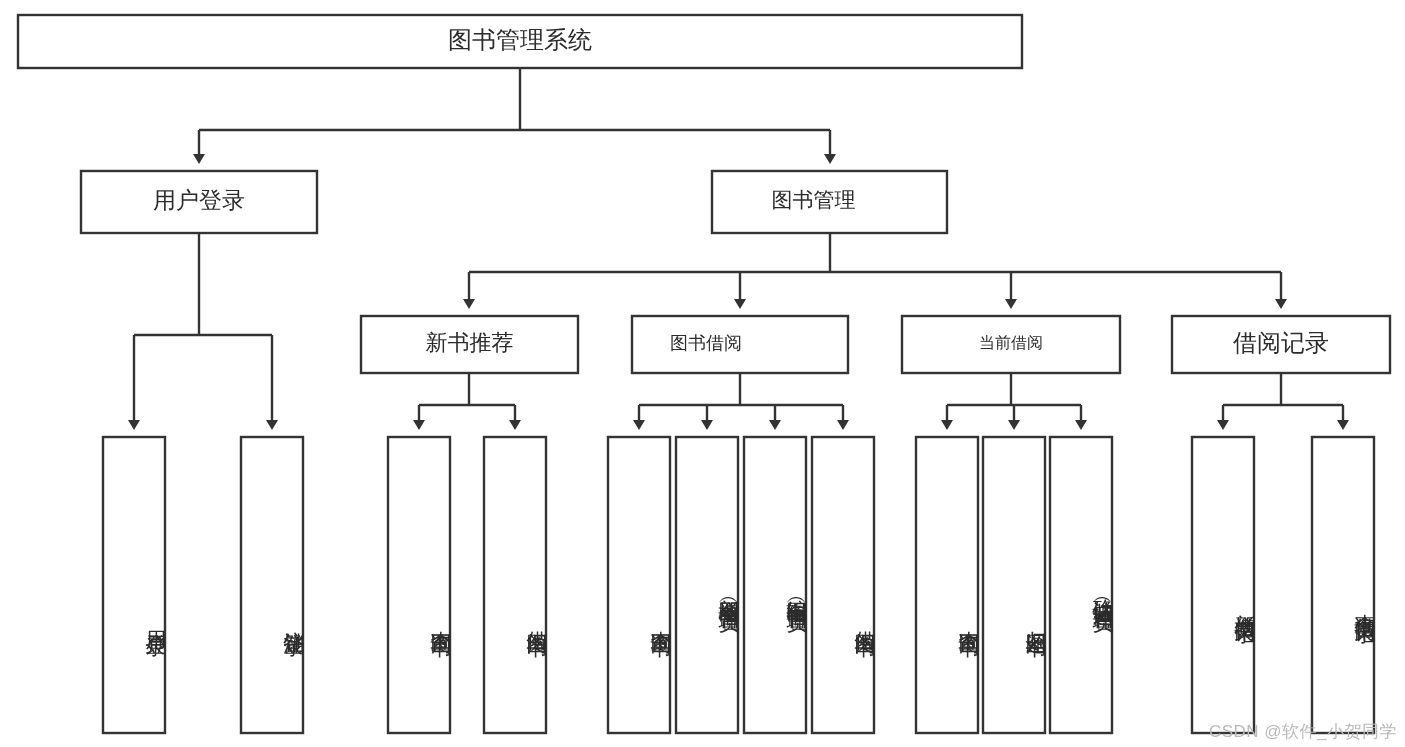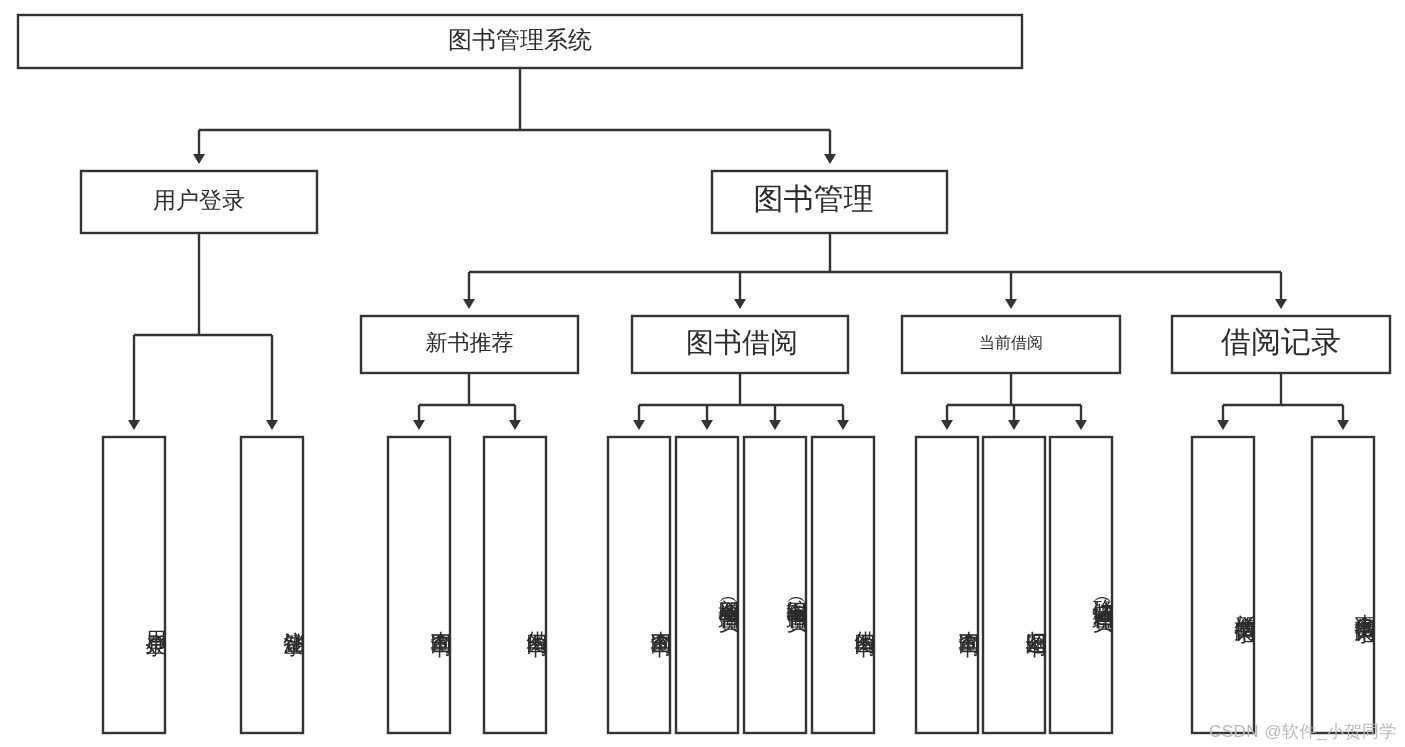--- a/index.html
+++ b/index.html
@@ -146,26 +146,26 @@
 
     <path class="conn" d="M1281,373 L1281,405"></path>
     <path class="conn" d="M1223,405 L1343,405"></path>
     <path class="conn" marker-end="url(#arrowhead)" d="M1223,405 L1223,422"></path>
     <path class="conn" marker-end="url(#arrowhead)" d="M1343,405 L1343,422"></path>
   </svg>
 
   <div class="node-label" style="left:18px; top:15px; width:1004px; height:53px; font-size:24px;">图书管理系统</div>
 
   <div class="node-label" style="left:81px; top:171px; width:236px; height:62px; font-size:23px;">用户登录</div>
-  <div class="node-label" style="left:712px; top:171px; width:203px; height:62px; font-size:30px;">图书管理</div>
+  <div class="node-label" style="left:712px; top:171px; width:203px; height:62px; font-size:21px;">图书管理</div>
 
   <div class="node-label" style="left:361px; top:316px; width:217px; height:57px; font-size:22px;">新书推荐</div>
-  <div class="node-label" style="left:640px; top:316px; width:204px; height:57px; font-size:28px;">图书借阅</div>
+  <div class="node-label" style="left:604px; top:316px; width:204px; height:57px; font-size:18px;">图书借阅</div>
   <div class="node-label" style="left:902px; top:316px; width:218px; height:57px; font-size:16px;">当前借阅</div>
-  <div class="node-label" style="left:1172px; top:316px; width:218px; height:57px; font-size:30px;border-radius:22px;">借阅记录</div>
+  <div class="node-label" style="left:1172px; top:316px; width:218px; height:57px; font-size:24px;border-radius:22px;">借阅记录</div>
 
   <div class="node-label vertical" style="left:103px; top:496px; width:62px; height:237px;">用户登录</div>
   <div class="node-label vertical" style="left:241px; top:496px; width:62px; height:237px;">注销登录</div>
   <div class="node-label vertical" style="left:388px; top:496px; width:62px; height:237px;">查询图书</div>
   <div class="node-label vertical" style="left:484px; top:496px; width:62px; height:237px;">借阅图书</div>
   <div class="node-label vertical" style="left:608px; top:496px; width:62px; height:237px;">查询图书</div>
   <div class="node-label vertical" style="left:676px; top:443px; width:62px; height:290px;">新增图书（管理员）</div>
   <div class="node-label vertical" style="left:744px; top:443px; width:62px; height:290px;">编辑图书（管理员）</div>
   <div class="node-label vertical" style="left:812px; top:496px; width:62px; height:237px;">借阅图书</div>
   <div class="node-label vertical" style="left:916px; top:496px; width:62px; height:237px;">查询图书</div>

